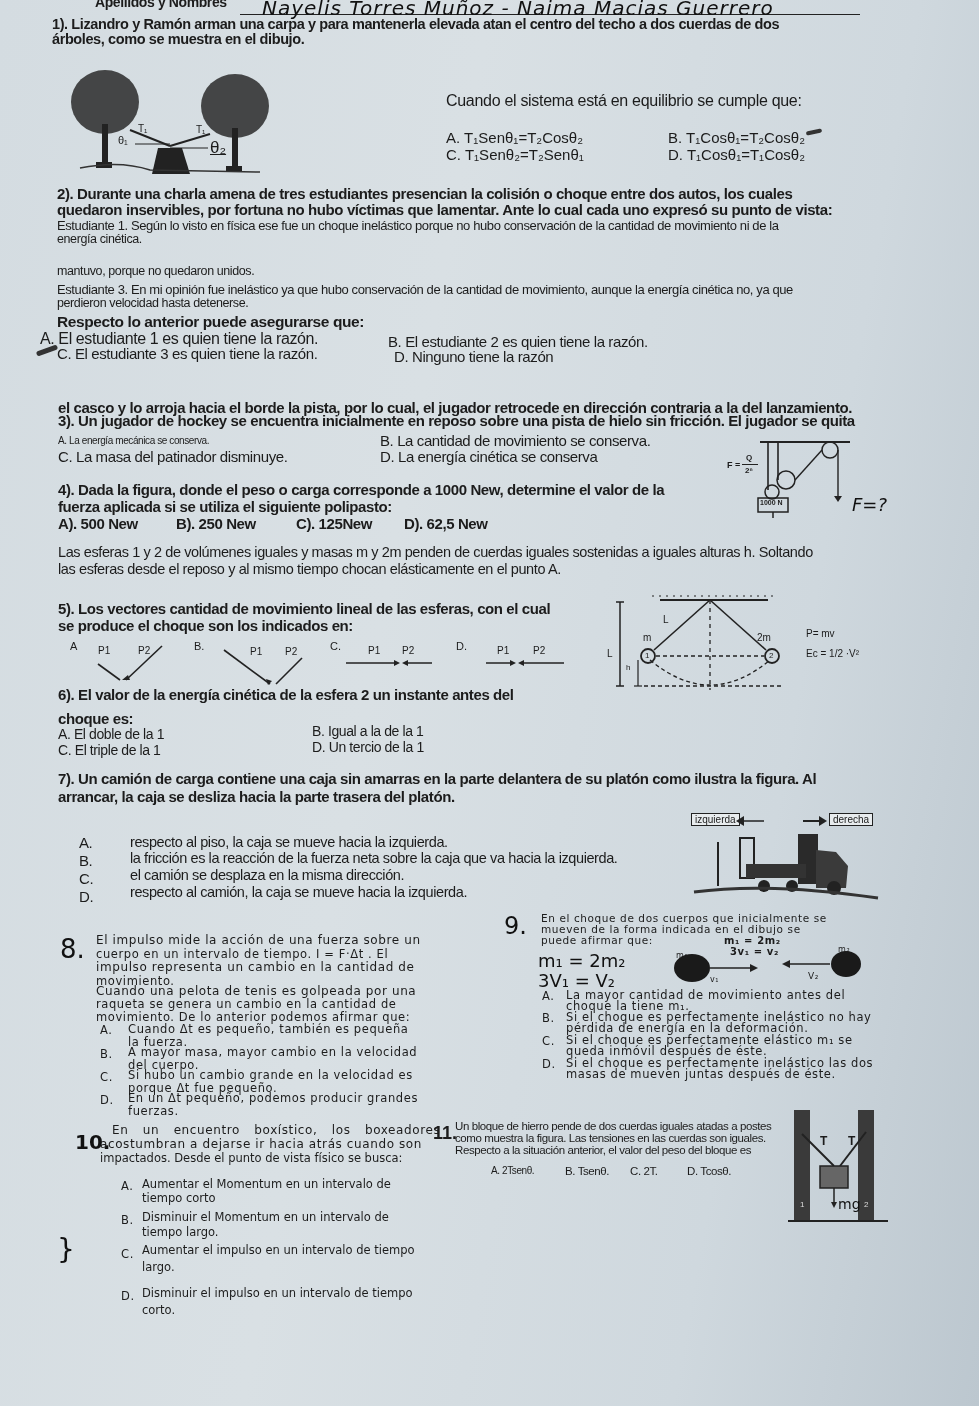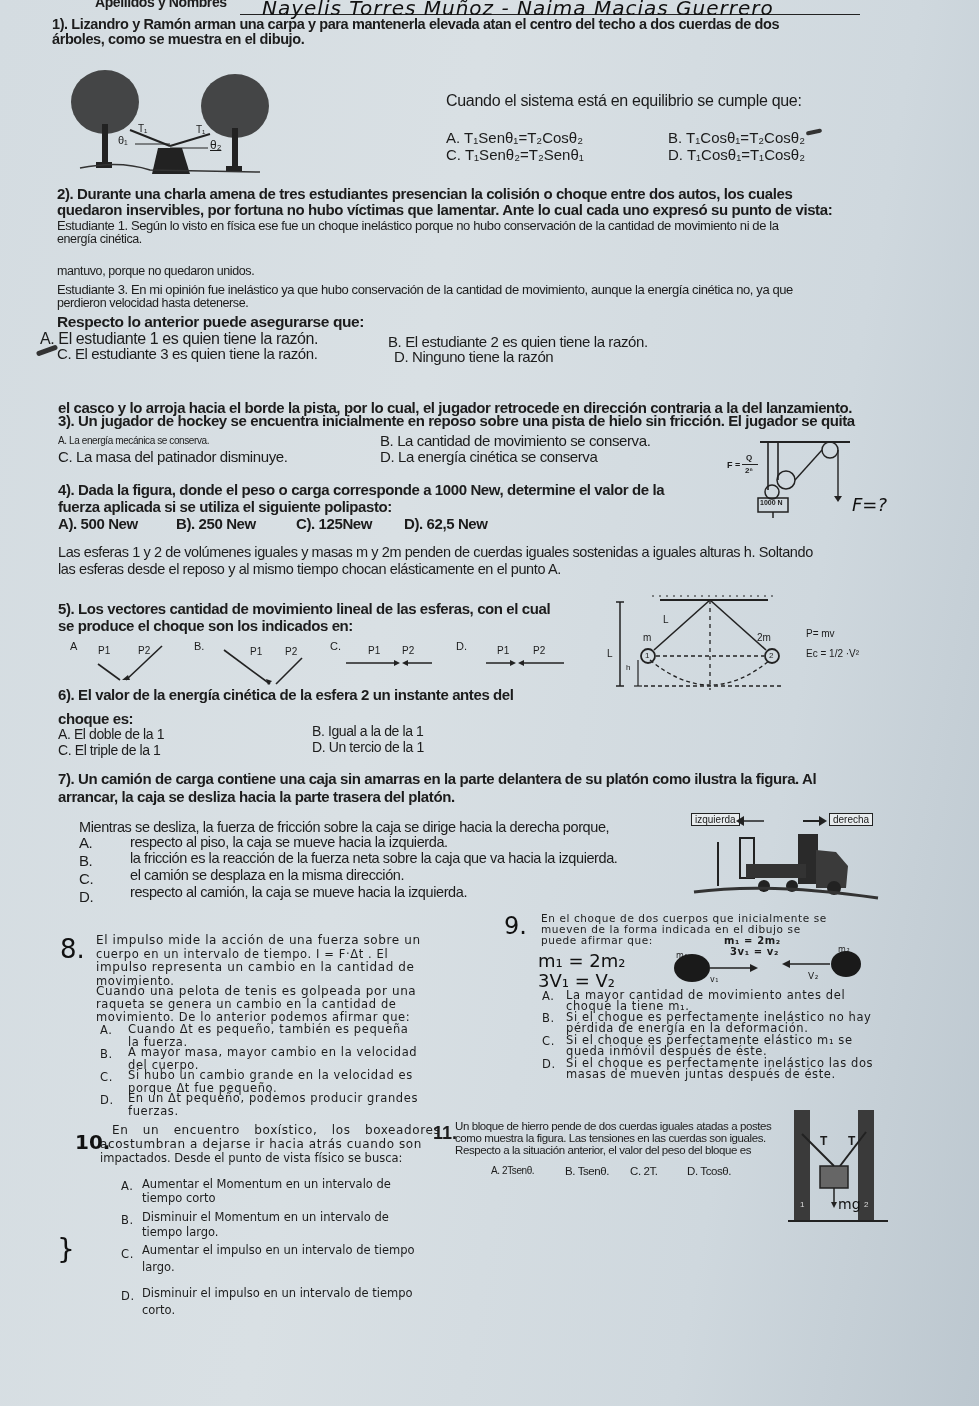--- a/index.html
+++ b/index.html
@@ -41,21 +41,21 @@
     <line x1="70" y1="66" x2="110" y2="82" stroke="#222" stroke-width="2"></line>
     <line x1="150" y1="70" x2="110" y2="82" stroke="#222" stroke-width="2"></line>
     <line x1="75" y1="80" x2="110" y2="80" stroke="#222" stroke-width="1"></line>
     <line x1="110" y1="84" x2="148" y2="84" stroke="#222" stroke-width="1"></line>
     <path d="M98 84 L122 84 L130 110 L92 110 Z" fill="#222"></path>
     <path d="M20 104 Q60 96 90 106 L200 108" fill="none" stroke="#333" stroke-width="1.5"></path>
   </svg>
   <div class="abs lbl" style="left:138px;top:123px;">T₁</div>
   <div class="abs lbl" style="left:196px;top:124px;">T₁</div>
   <div class="abs" style="left:118px;top:134px;font-size:11px;">θ₁</div>
-  <div class="abs" style="left:210px;top:138px;font-size:12px;text-decoration:underline;">θ₂</div>
+  <div class="abs" style="left:210px;top:138px;font-size:17px;text-decoration:underline;">θ₂</div>
 
   <div class="abs" style="left:446px;top:92px;font-size:16px;letter-spacing:-0.3px;">Cuando el sistema está en equilibrio se cumple que:</div>
   <div class="abs" style="left:446px;top:129px;font-size:15px;">A. T₁Senθ₁=T₂Cosθ₂</div>
   <div class="abs" style="left:668px;top:129px;font-size:15px;">B. T₁Cosθ₁=T₂Cosθ₂</div>
   <div class="abs" style="left:806px;top:130px;width:16px;height:4px;background:#333;border-radius:2px;transform:rotate(-12deg);"></div>
   <div class="abs" style="left:446px;top:146px;font-size:15px;">C. T₁Senθ₂=T₂Senθ₁</div>
   <div class="abs" style="left:668px;top:146px;font-size:15px;">D. T₁Cosθ₁=T₁Cosθ₂</div>
 
   <div class="abs cond b q" style="left:57px;top:186px;font-size:15px;">2). Durante una charla amena de tres estudiantes presencian la colisión o choque entre dos autos, los cuales</div>
   <div class="abs cond b q" style="left:57px;top:202px;font-size:15px;">quedaron inservibles, por fortuna no hubo víctimas que lamentar. Ante lo cual cada uno expresó su punto de vista:</div>
@@ -178,21 +178,20 @@
 
   <div class="abs cond b q" style="left:58px;top:687px;font-size:15px;">6).  El valor de la energía cinética de la esfera 2  un instante antes del</div>
   <div class="abs cond b q" style="left:58px;top:711px;font-size:15px;">choque es:</div>
   <div class="abs cond opt" style="left:58px;top:727px;">A. El doble de la 1</div>
   <div class="abs cond opt" style="left:312px;top:724px;">B. Igual a la de la 1</div>
   <div class="abs cond opt" style="left:58px;top:743px;">C. El triple de la 1</div>
   <div class="abs cond opt" style="left:312px;top:740px;">D. Un tercio de la 1</div>
 
   <div class="abs cond b q" style="left:58px;top:771px;font-size:15px;">7). Un camión de carga contiene una caja sin amarras en la parte delantera de su platón como ilustra la figura.  Al</div>
   <div class="abs cond b q" style="left:58px;top:789px;font-size:15px;">arrancar, la caja se desliza hacia la parte trasera del platón.</div>
-  <div class="abs cond" style="left:79px;top:819px;font-size:14.5px;">Mientras se desliza, la fuerza de fricción sobre la caja se dirige hacia la derecha porque,</div>
   <div class="abs cond" style="left:79px;top:834px;font-size:15px;">A.</div>
   <div class="abs cond" style="left:130px;top:834px;font-size:14.5px;">respecto al piso, la caja se mueve hacia la izquierda.</div>
   <div class="abs cond" style="left:79px;top:852px;font-size:15px;">B.</div>
   <div class="abs cond" style="left:130px;top:850px;font-size:14.5px;">la fricción es la reacción de la fuerza neta sobre la caja que va hacia la izquierda.</div>
   <div class="abs cond" style="left:79px;top:870px;font-size:15px;">C.</div>
   <div class="abs cond" style="left:130px;top:867px;font-size:14.5px;">el camión se desplaza en la misma dirección.</div>
   <div class="abs cond" style="left:79px;top:888px;font-size:15px;">D.</div>
   <div class="abs cond" style="left:130px;top:884px;font-size:14.5px;">respecto al camión, la caja se mueve hacia la izquierda.</div>
 
   <div class="abs boxlbl" style="left:691px;top:813px;">izquierda</div>

